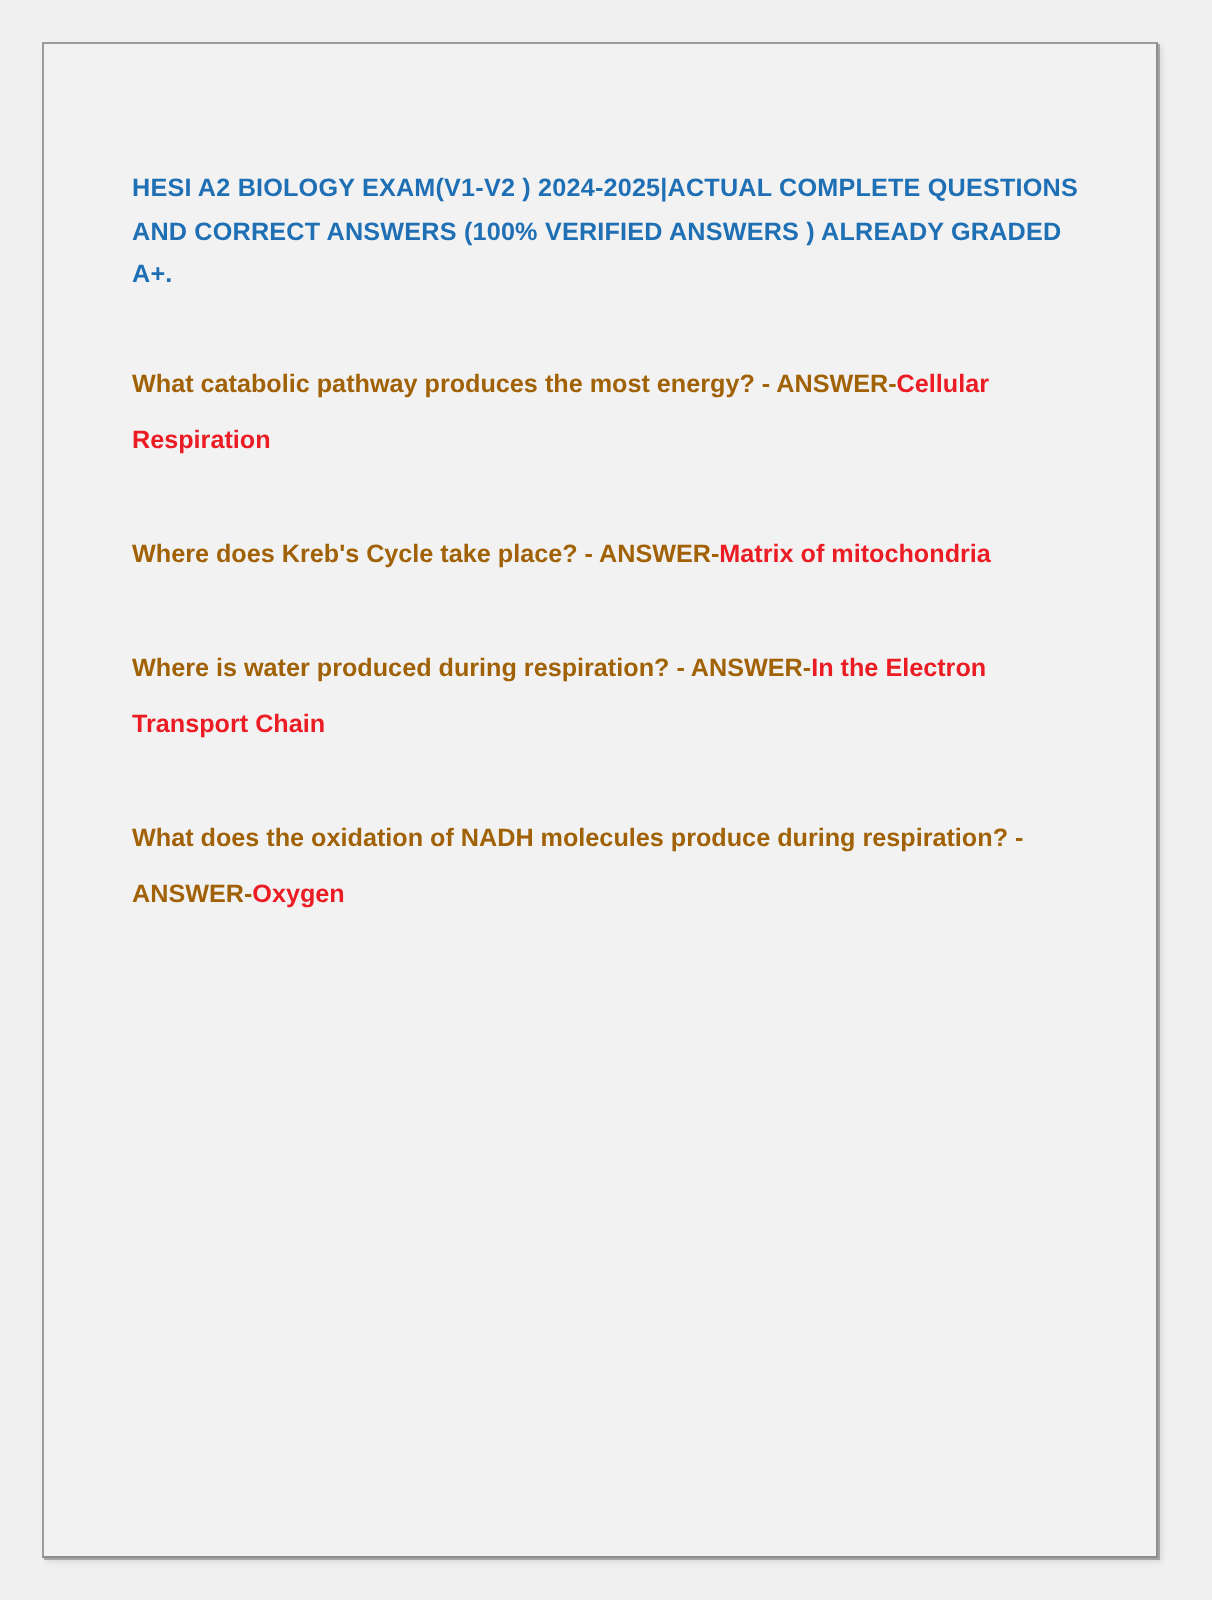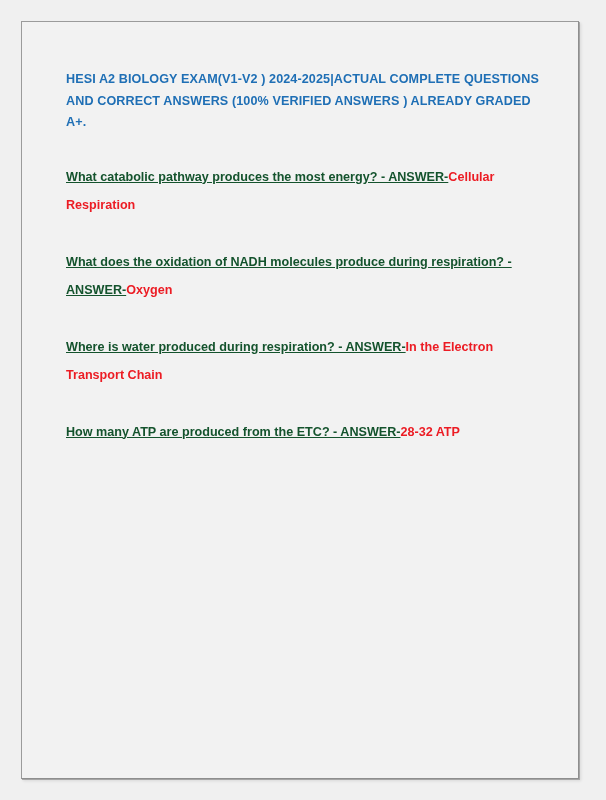--- a/index.html
+++ b/index.html
@@ -33,21 +33,21 @@
     border-bottom-color: #8e8e8e;
     box-shadow: 1px 1px 0 0 rgba(120,120,120,0.55),
                 2px 2px 3px 0 rgba(0,0,0,0.10);
     box-sizing: border-box;
     overflow: hidden;
   }
 
   #page-content {
     position: absolute;
     left: 44px;
-    top: 47px;
+    top: 62px;
     width: 477px;
   }
 
   .doc-title {
     color: #1f6fb5;
     font-size: 12.6px;
     font-weight: bold;
     line-height: 21.5px;
     letter-spacing: 0.1px;
     margin: 0 0 0 0;
@@ -61,43 +61,42 @@
     color: #231f20;
     margin-top: 29px;
     text-align: left;
   }
 
   .qa-block:first-of-type {
     margin-top: 29px;
   }
 
   .qa-question {
-    color: #14532d;
-    text-decoration: underline;
+    color: #a16207;
   }
 
   .qa-answer {
     color: #ec1c24;
   }
 </style>
 </head>
 <body>
 
 <div id="document-viewport">
 
   <div id="page-sheet">
 
     <div id="page-content">
 
       <h1 class="doc-title">HESI A2 BIOLOGY EXAM(V1-V2 ) 2024-2025|ACTUAL COMPLETE QUESTIONS AND CORRECT ANSWERS (100% VERIFIED ANSWERS ) ALREADY GRADED A+.</h1>
 
       <div id="qa-list">
           <p class="qa-block"><span class="qa-question">What catabolic pathway produces the most energy? - ANSWER-</span><span class="qa-answer">Cellular Respiration</span></p>
+          <p class="qa-block"><span class="qa-question">Where does Kreb's Cycle take place? - ANSWER-</span><span class="qa-answer">Matrix of mitochondria</span></p>
+          <p class="qa-block"><span class="qa-question">Where is water produced during respiration? - ANSWER-</span><span class="qa-answer">In the Electron Transport Chain</span></p>
           <p class="qa-block"><span class="qa-question">What does the oxidation of NADH molecules produce during respiration? - ANSWER-</span><span class="qa-answer">Oxygen</span></p>
-          <p class="qa-block"><span class="qa-question">Where is water produced during respiration? - ANSWER-</span><span class="qa-answer">In the Electron Transport Chain</span></p>
-          <p class="qa-block"><span class="qa-question">How many ATP are produced from the ETC? - ANSWER-</span><span class="qa-answer">28-32 ATP</span></p>
         </div>
 
     </div>
 
   </div>
 
 </div>
 
 </body></html>

